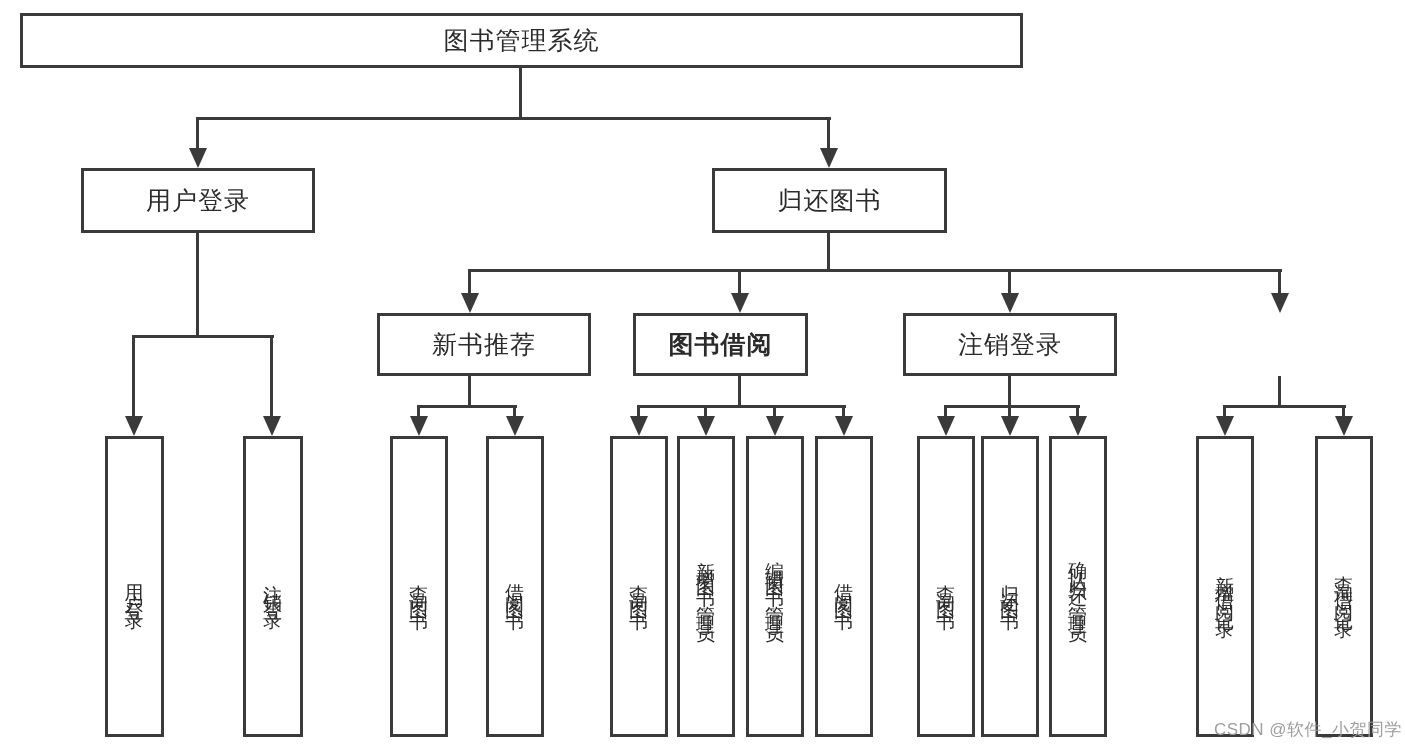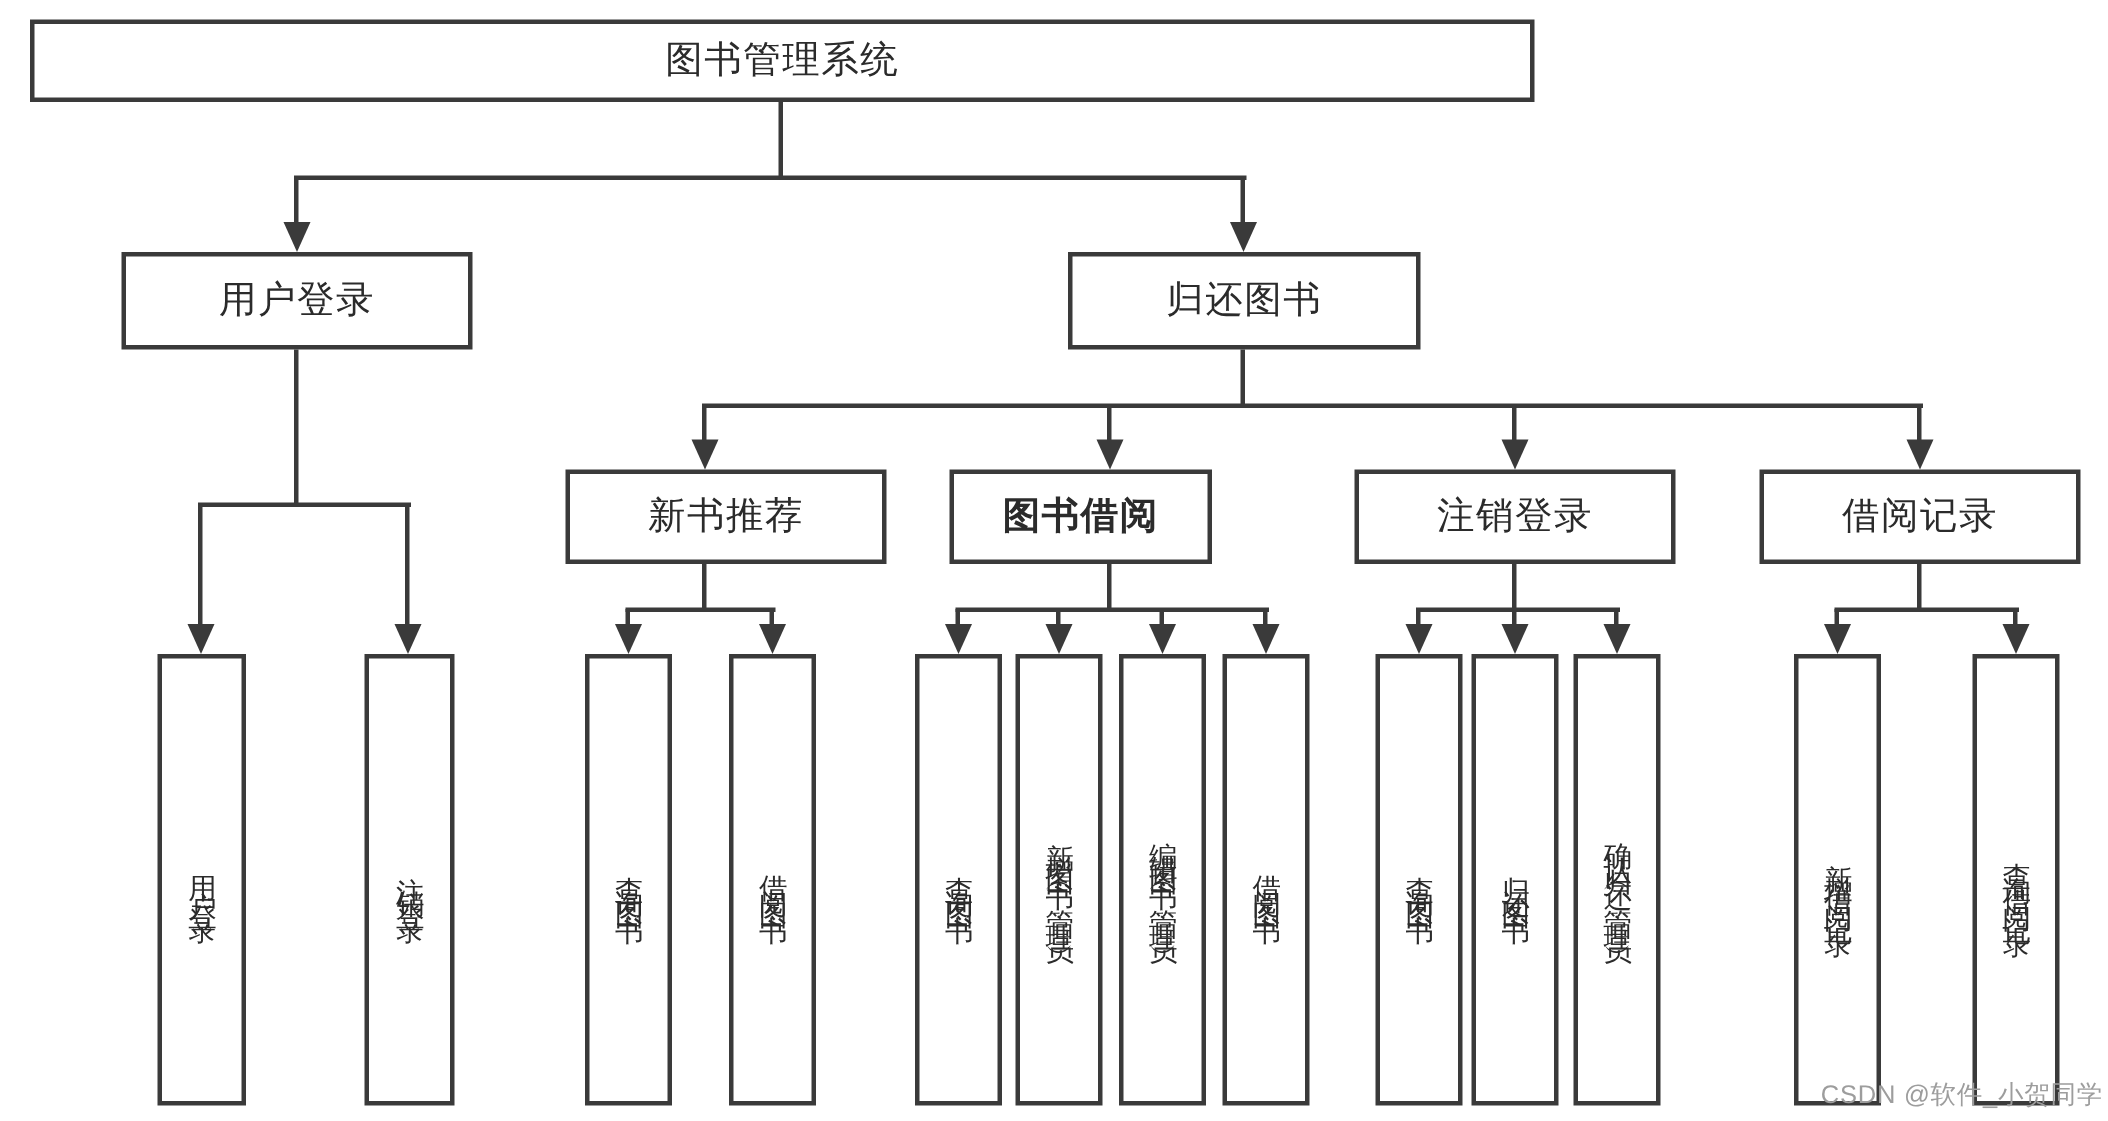--- a/index.html
+++ b/index.html
@@ -71,21 +71,20 @@
 <div id="stage">
 
   <div class="node hbox" style="left:20px;top:13px;width:1003px;height:55px;">图书管理系统</div>
 
   <div class="node hbox" style="left:81px;top:168px;width:234px;height:65px;">用户登录</div>
   <div class="node hbox" style="left:712px;top:168px;width:235px;height:65px;">归还图书</div>
 
   <div class="node hbox" style="left:363px;top:313px;width:214px;height:63px;margin-left:14px;">新书推荐</div>
   <div class="node hbox" style="left:633px;top:313px;width:175px;height:63px;font-weight:bold;">图书借阅</div>
   <div class="node hbox" style="left:903px;top:313px;width:214px;height:63px;">注销登录</div>
-  <div class="node hbox" style="left:1173px;top:313px;width:214px;height:63px;">借阅记录</div>
 
   <div class="node vbox" style="left:105px;top:436px;width:59px;height:301px;">用户登录</div>
   <div class="node vbox" style="left:243px;top:436px;width:60px;height:301px;">注销登录</div>
 
   <div class="node vbox" style="left:390px;top:436px;width:58px;height:301px;">查询图书</div>
   <div class="node vbox" style="left:486px;top:436px;width:58px;height:301px;">借阅图书</div>
 
   <div class="node vbox" style="left:610px;top:436px;width:58px;height:301px;">查询图书</div>
   <div class="node vbox" style="left:677px;top:436px;width:58px;height:301px;">新增图书（管理员）</div>
   <div class="node vbox" style="left:746px;top:436px;width:58px;height:301px;">编辑图书（管理员）</div>

